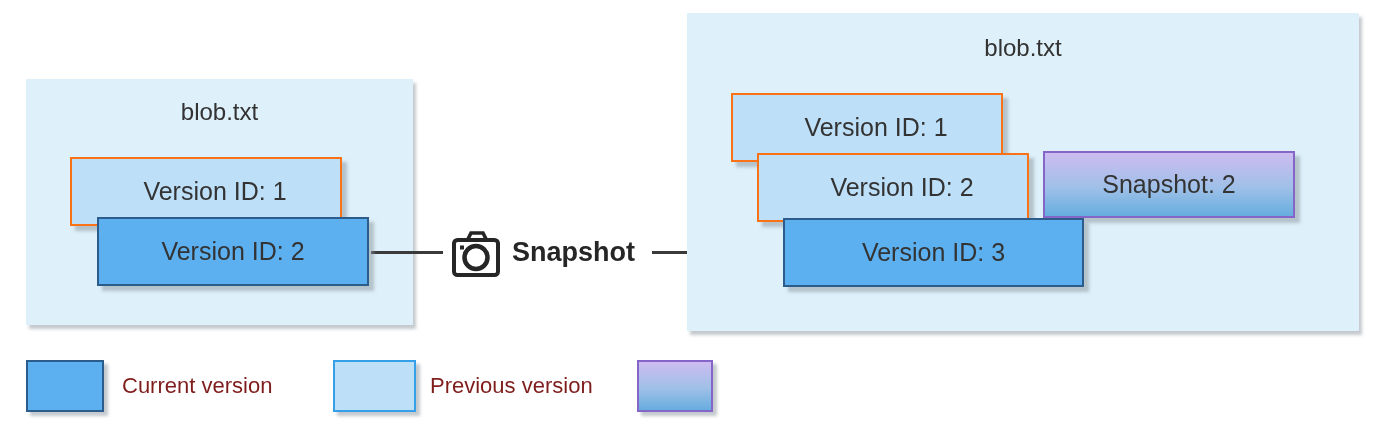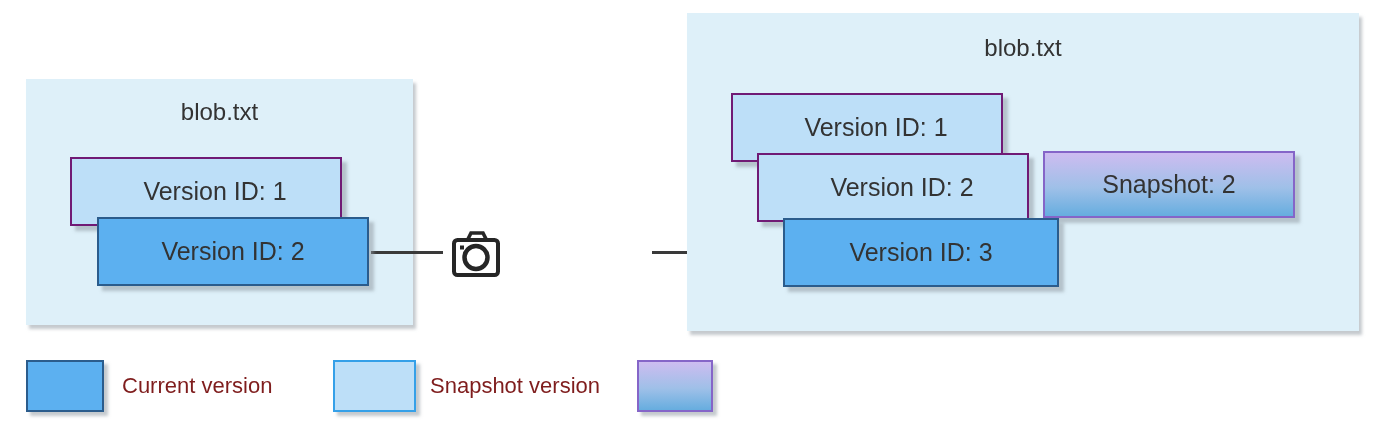--- a/index.html
+++ b/index.html
@@ -14,21 +14,21 @@
   }
   .panel-title {
     position:absolute; text-align:center; font-size:24px; color:#333333;
   }
   .vbox {
     position:absolute; display:flex; align-items:center; justify-content:center;
     font-size:25px; color:#333333;
     box-shadow:5px 5px 3px rgba(140,150,158,0.5);
     box-sizing:border-box;
   }
-  .vbox.previous { background:#BDDFF8; border:2px solid #701a75;padding-left:18px; }
+  .vbox.previous { background:#BDDFF8; border:2px solid #f97316;padding-left:18px; }
   .vbox.current  { background:#5CB0F0; border:2px solid #2B5C8C; }
   .vbox.snapshot { background:linear-gradient(180deg,#CDBCF0 0%,#9FC0E8 55%,#66ADDF 100%); border:2px solid #8565C8; }
   .conn-line { position:absolute; height:3px; background:#3A3A3A; }
   .arrow-head {
     position:absolute; width:0; height:0;
     border-top:9px solid transparent; border-bottom:9px solid transparent;
     border-left:16px solid #3A3A3A;
   }
   .snapshot-label {
     position:absolute; font-size:27px; font-weight:bold; color:#262626;
@@ -65,41 +65,42 @@
 
   <div class="camera" style="left:451px; top:228px;">
     <svg width="50" height="52" viewBox="0 0 50 52" aria-hidden="true">
       <path d="M16 13 L20 5 L32 5 L36 13 Z" fill="#ffffff" stroke="#262626" stroke-width="3.6"></path>
       <rect x="3" y="12" width="44" height="35" rx="3.5" fill="#ffffff" stroke="#262626" stroke-width="4"></rect>
       <circle cx="25" cy="29.5" r="11.5" fill="none" stroke="#262626" stroke-width="4.5"></circle>
       <rect x="9" y="17.5" width="4" height="4" fill="#262626"></rect>
     </svg>
   </div>
 
+  <div class="snapshot-label" style="left:512px; top:237px;">Snapshot</div>
 
   <div class="conn-line" style="left:652px; top:251px; width:120px;"></div>
   <div class="arrow-head" style="left:769px; top:243.5px;"></div>
 
   <div class="panel" style="left:687px; top:13px; width:672px; height:318px;"></div>
   <div class="panel-title" style="left:687px; top:34px; width:672px;">blob.txt</div>
 
   <div class="vbox previous" style="left:731px; top:93px; width:272px; height:69px; z-index:2;">
     <span>Version ID: 1</span>
   </div>
   <div class="vbox previous" style="left:757px; top:153px; width:272px; height:69px; z-index:3;">
     <span>Version ID: 2</span>
   </div>
   <div class="vbox snapshot" style="left:1043px; top:151px; width:252px; height:67px; z-index:4;">
     <span>Snapshot: 2</span>
   </div>
-  <div class="vbox current" style="left:783px; top:218px; width:276px; height:69px; z-index:5;">
+  <div class="vbox current" style="left:783px; top:218px; width:301px; height:69px; z-index:5;">
     <span>Version ID: 3</span>
   </div>
 
   <div class="legend-swatch current" style="left:26px; top:360px;"></div>
   <div class="legend-label" style="left:122px; top:360px;">Current version</div>
 
   <div class="legend-swatch previous" style="left:333px; top:360px; width:83px;"></div>
-  <div class="legend-label" style="left:430px; top:360px;">Snapshot version</div>
+  <div class="legend-label" style="left:430px; top:360px;">Previous version</div>
 
   <div class="legend-swatch snapshot" style="left:637px; top:360px; width:76px;"></div>
 
 </div>
 
 </body></html>

